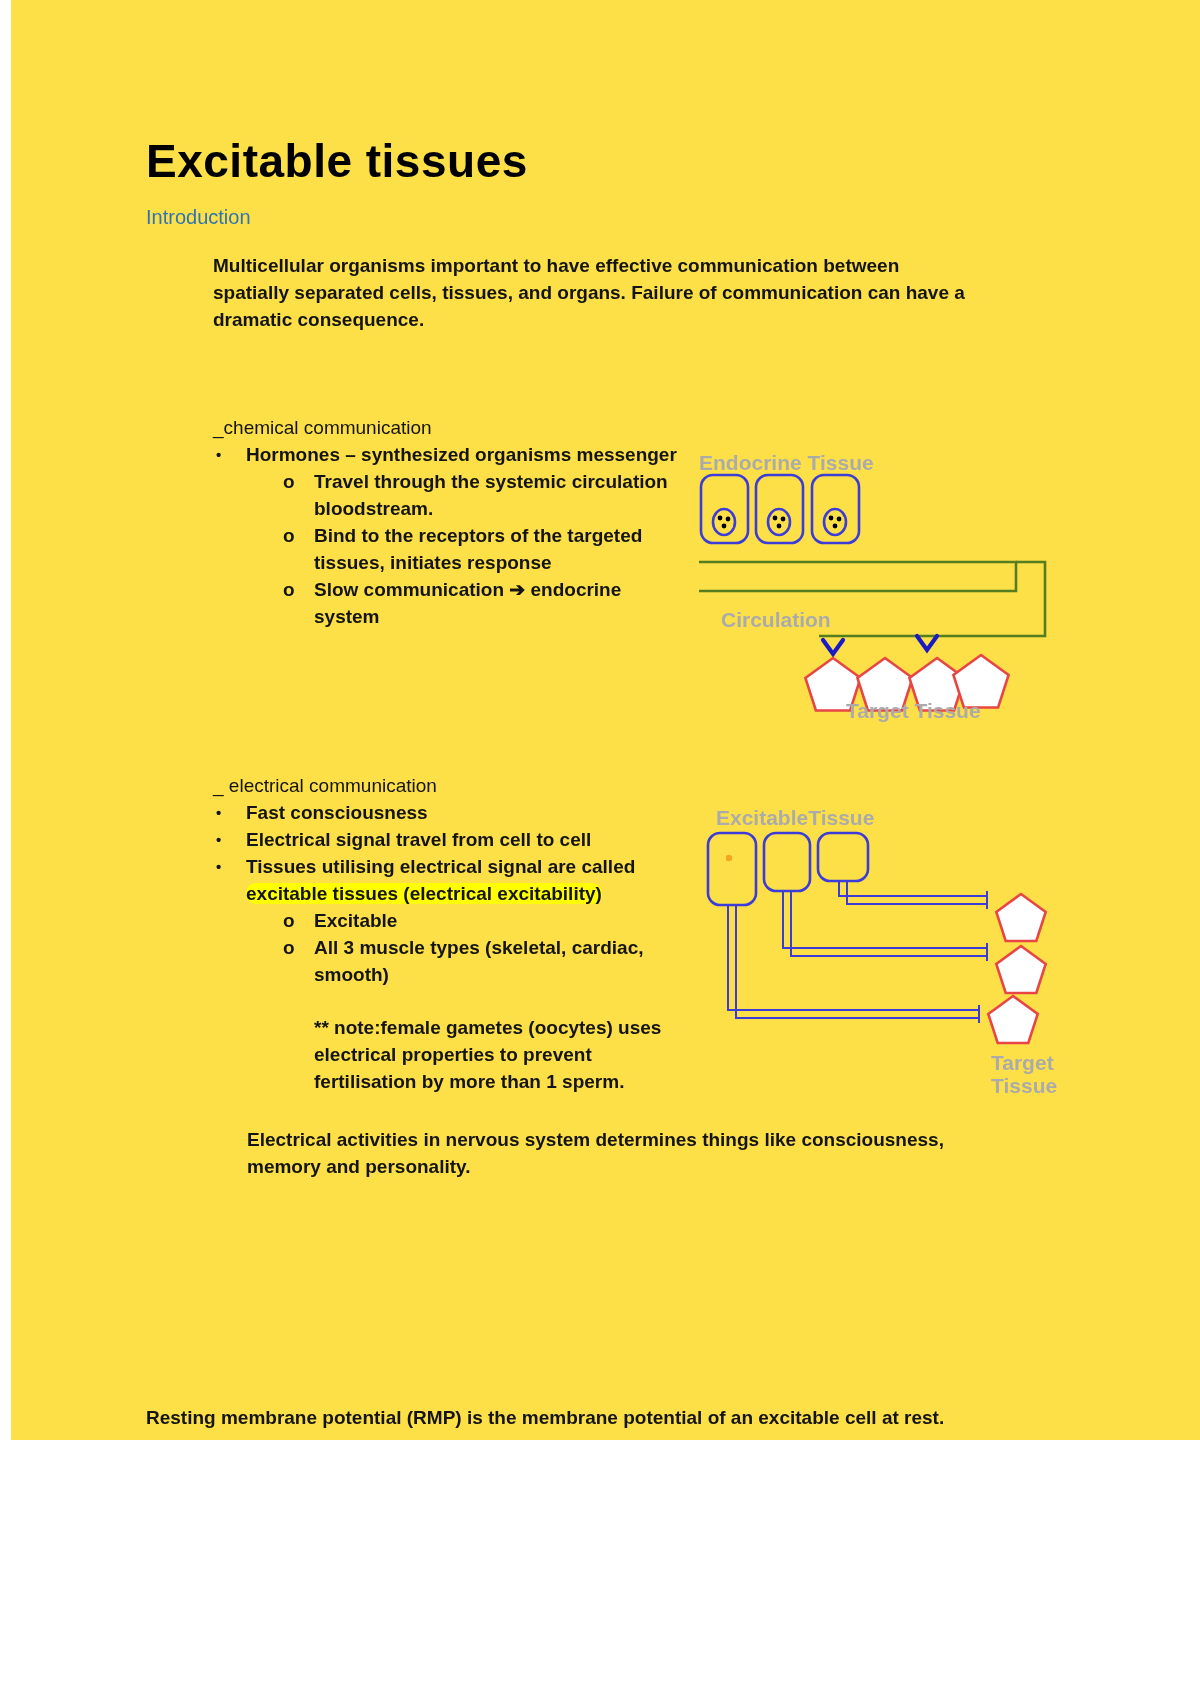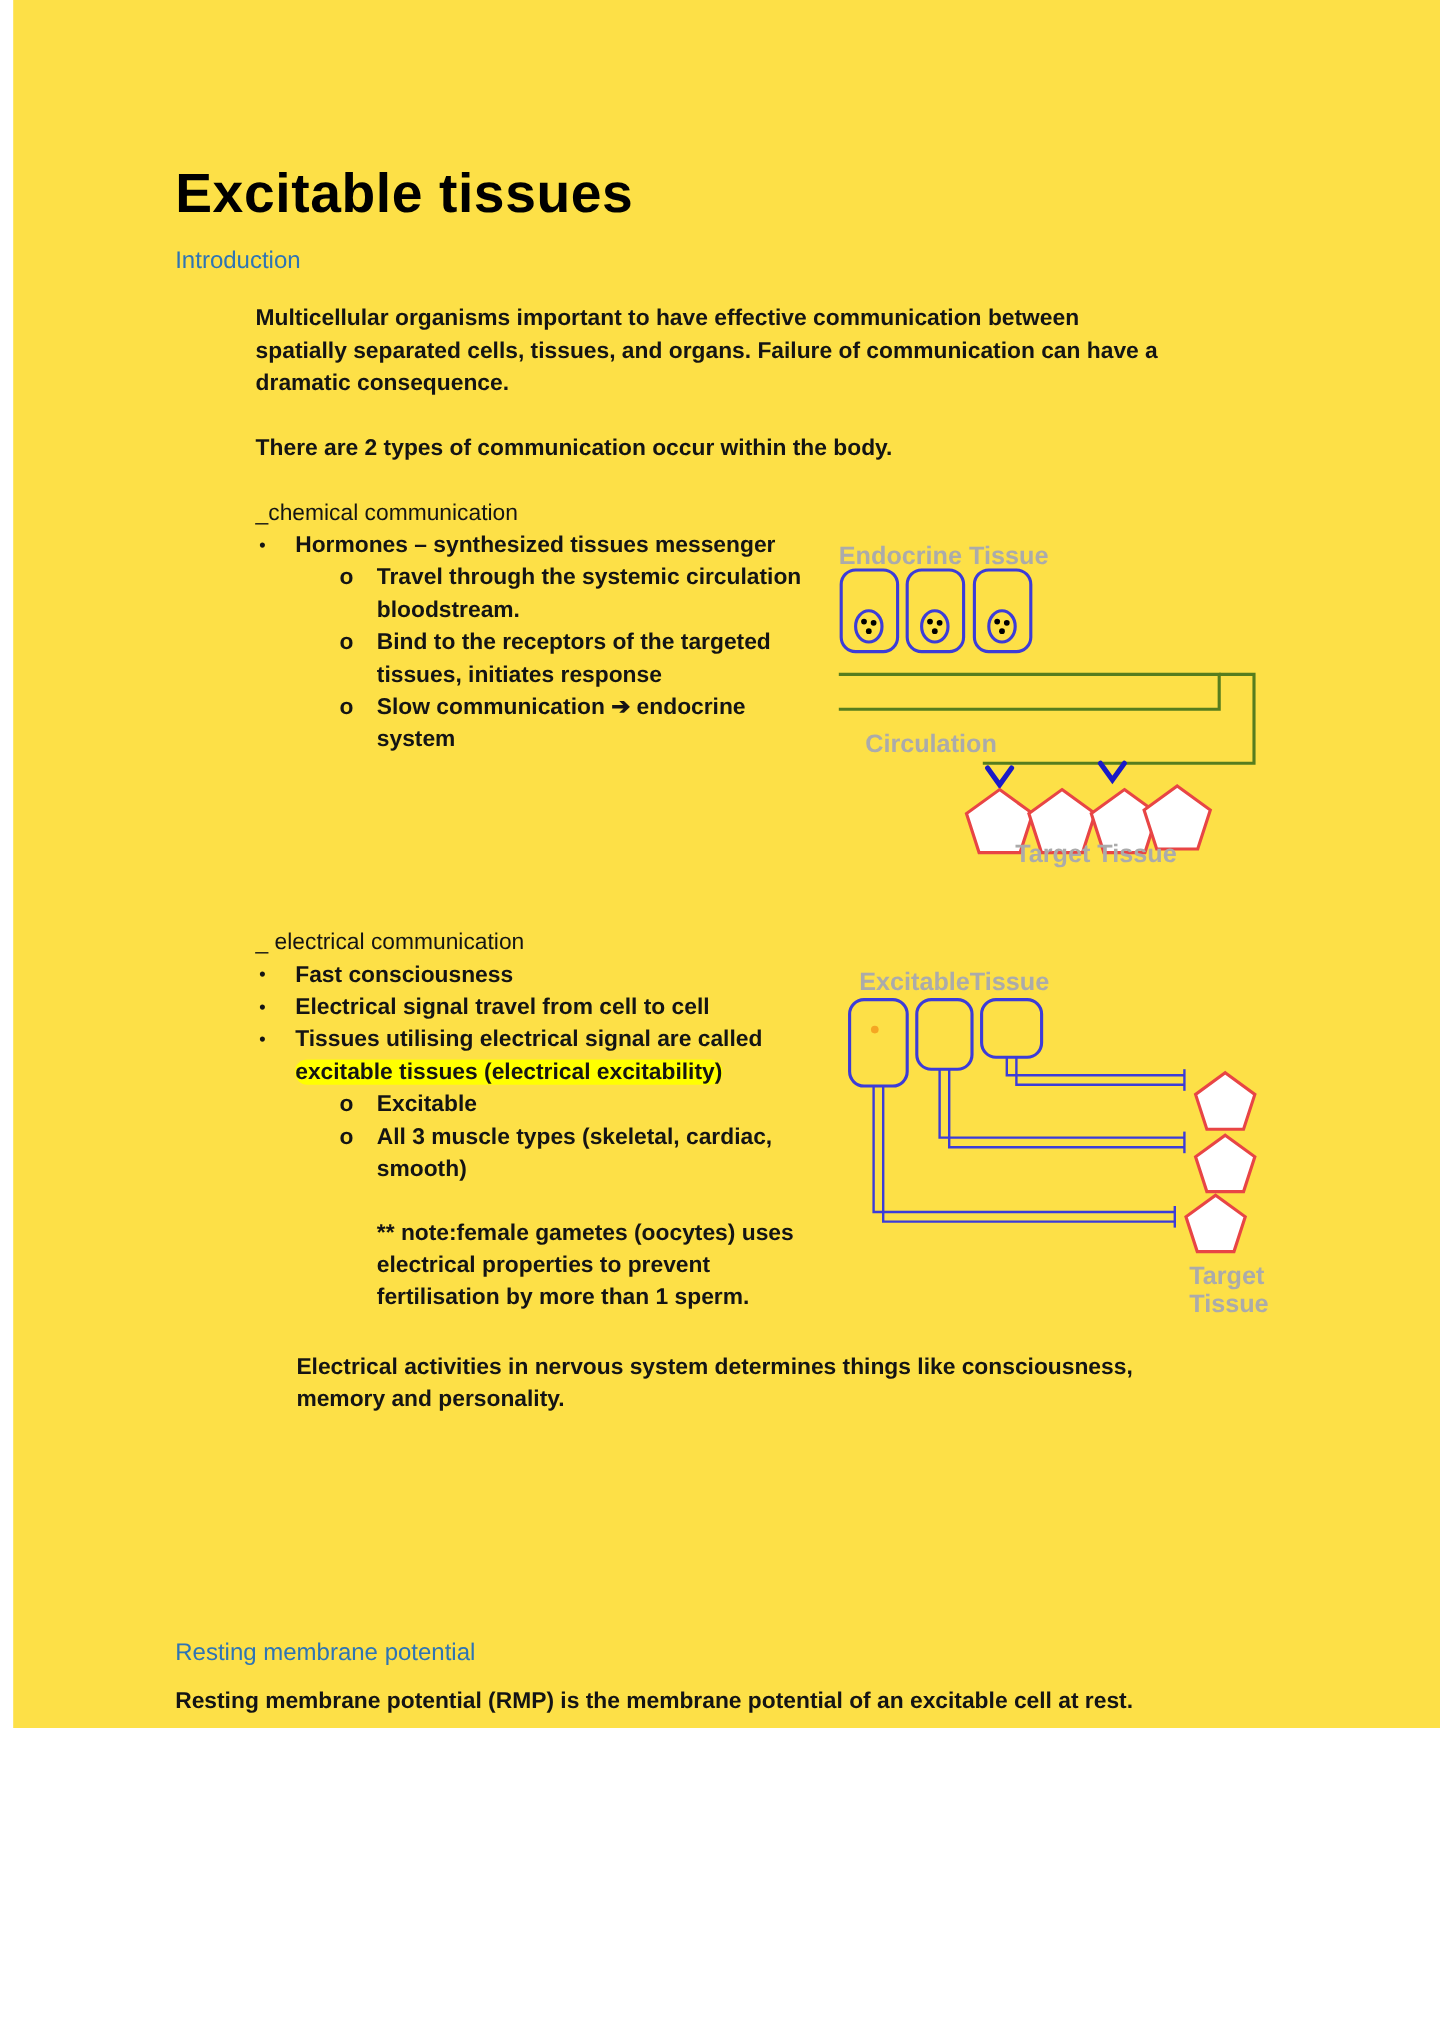--- a/index.html
+++ b/index.html
@@ -66,27 +66,26 @@
 </head>
 <body>
 
 <div class="page">
 
   <div class="title">Excitable tissues</div>
 
   <div class="h1 intro-h">Introduction</div>
 
   <div class="body para1">Multicellular organisms important to have effective communication between spatially separated cells, tissues, and organs. Failure of communication can have a dramatic consequence.</div>
-  <div class="body para2">There are 2 types of communication occur within the body.</div>
 
   <div class="block chem-block">
     <div class="body bold">_chemical communication</div>
     <div class="row l1 body">
       <span class="mk">•</span>
-      <span class="tx">Hormones – synthesized tissues messenger</span>
+      <span class="tx">Hormones – synthesized organisms messenger</span>
     </div>
     <div class="row l2 body">
       <span class="mk">o</span>
       <span class="tx">Travel through the systemic circulation bloodstream.</span>
     </div>
     <div class="row l2 body">
       <span class="mk">o</span>
       <span class="tx">Bind to the receptors of the targeted tissues, initiates response</span>
     </div>
     <div class="row l2 body">
@@ -197,18 +196,17 @@
       <polygon class="redcell" points="330,148 354.7,166 345.3,195 314.7,195 305.3,166"></polygon>
       <polygon class="redcell" points="322,198 346.7,216 337.3,245 306.7,245 297.3,216"></polygon>
     </g>
 
     <text x="300" y="272" class="glabel">Target</text>
     <text x="300" y="295" class="glabel">Tissue</text>
   </svg>
 
   <div class="body closing">Electrical activities in nervous system determines things like consciousness, memory and personality.</div>
 
-  <div class="h1 rmp-h">Resting membrane potential</div>
   <div class="body rmp-p">Resting membrane potential (RMP) is the membrane potential of an excitable cell at rest.</div>
 
   <div class="bottom-bar"></div>
 
 </div>
 
 </body></html>

